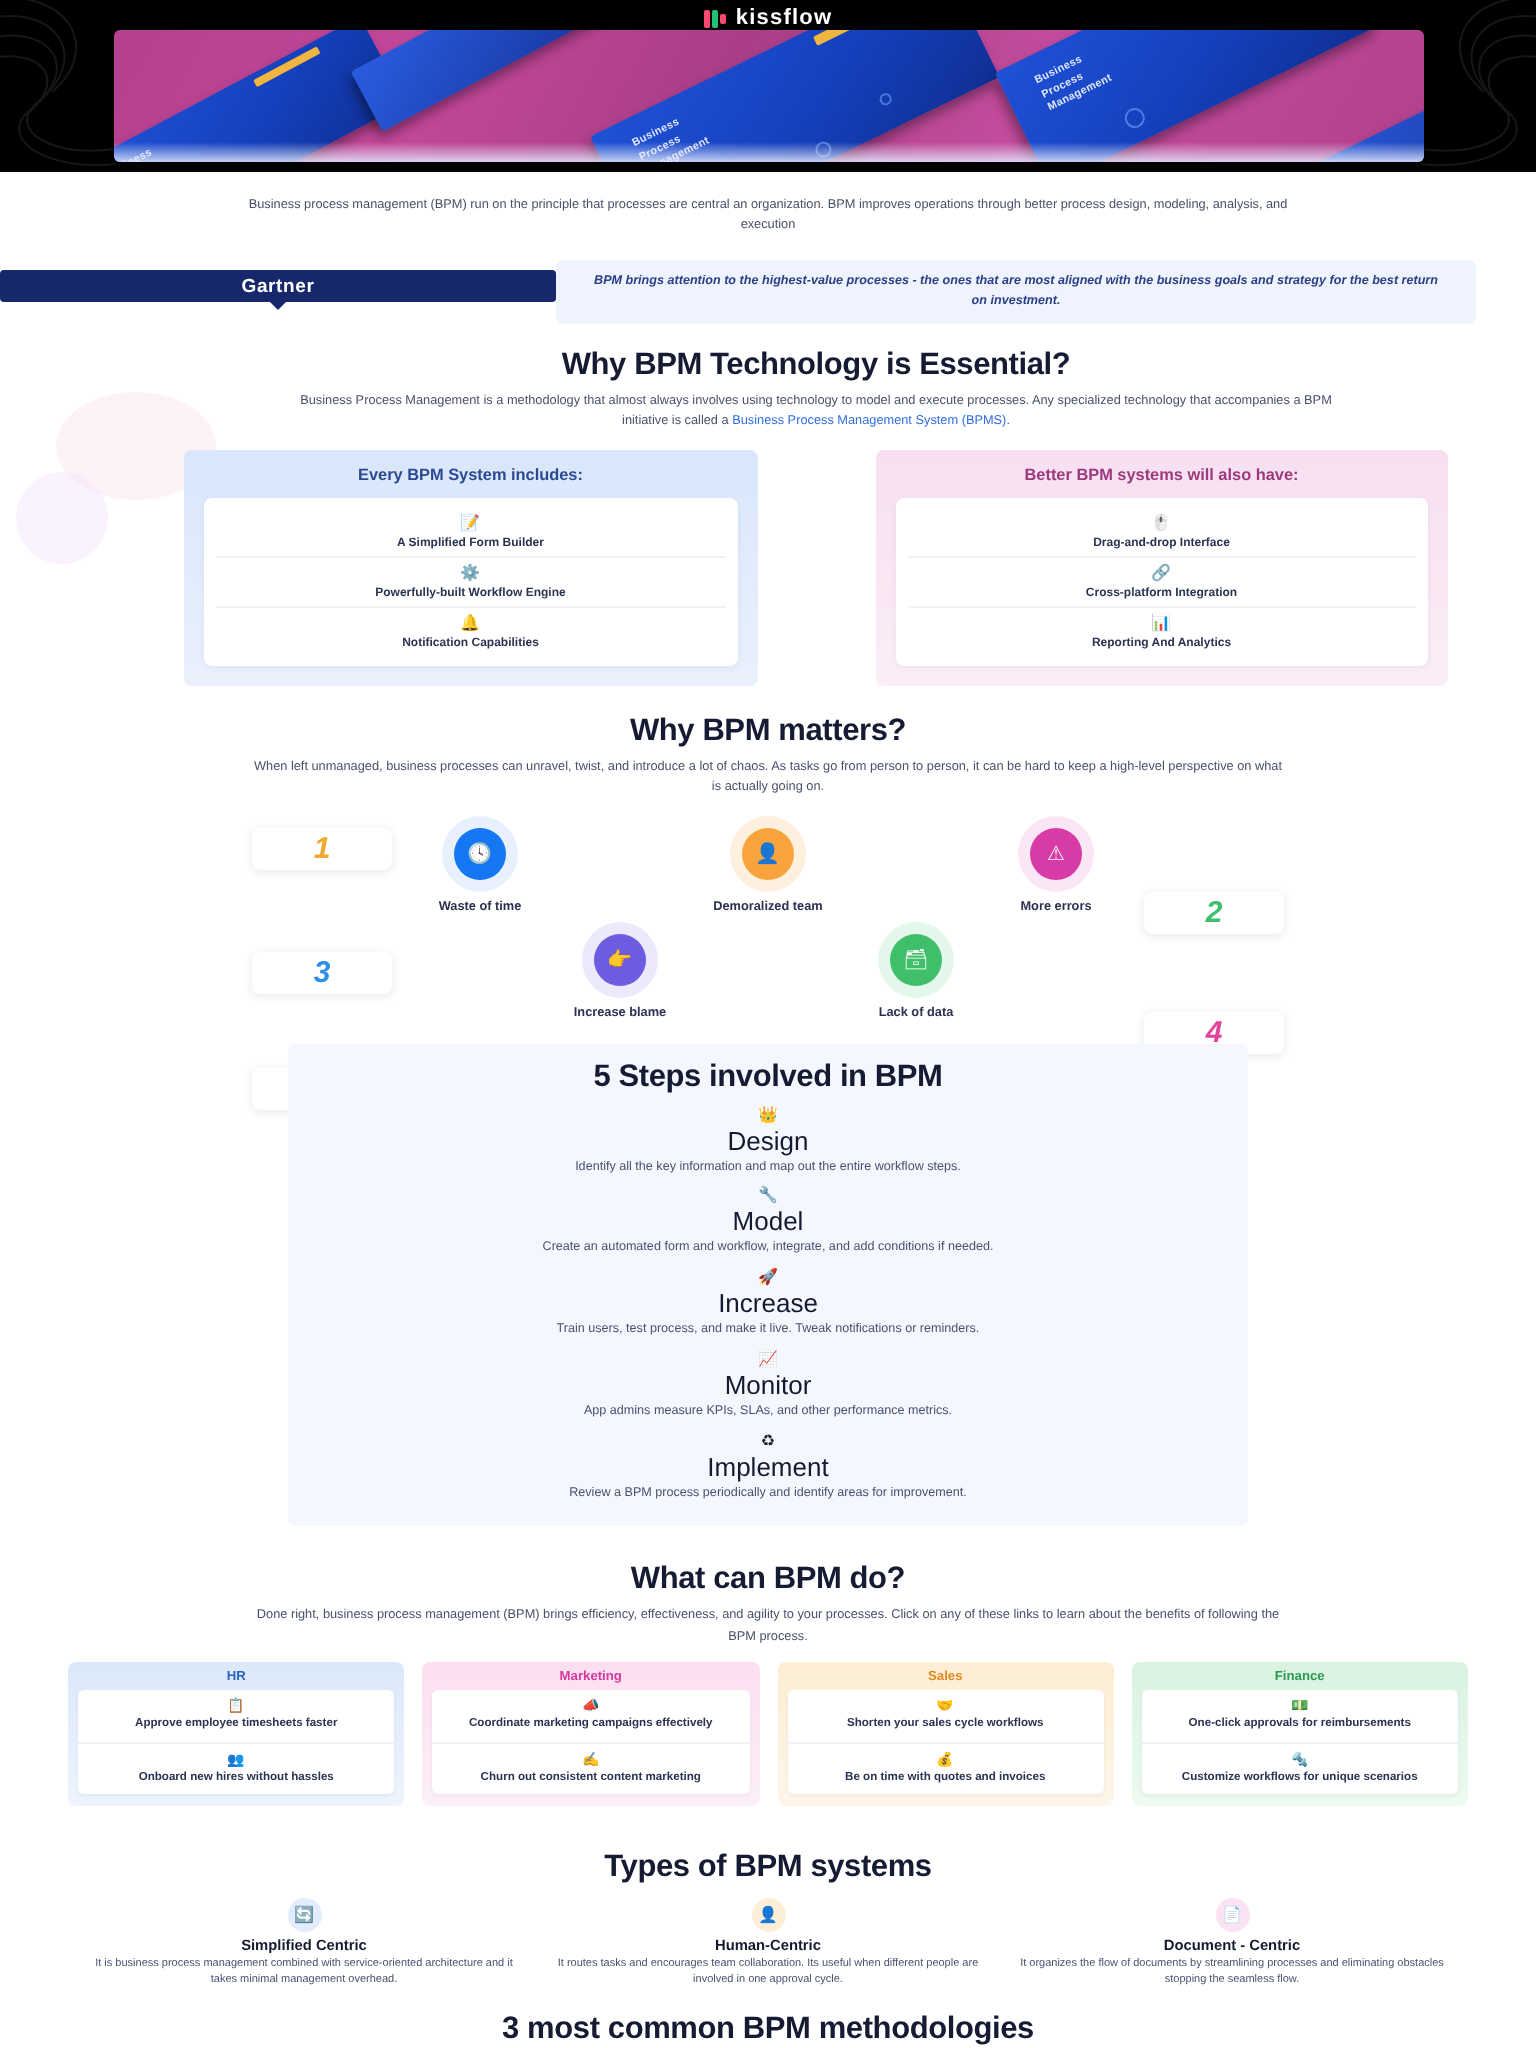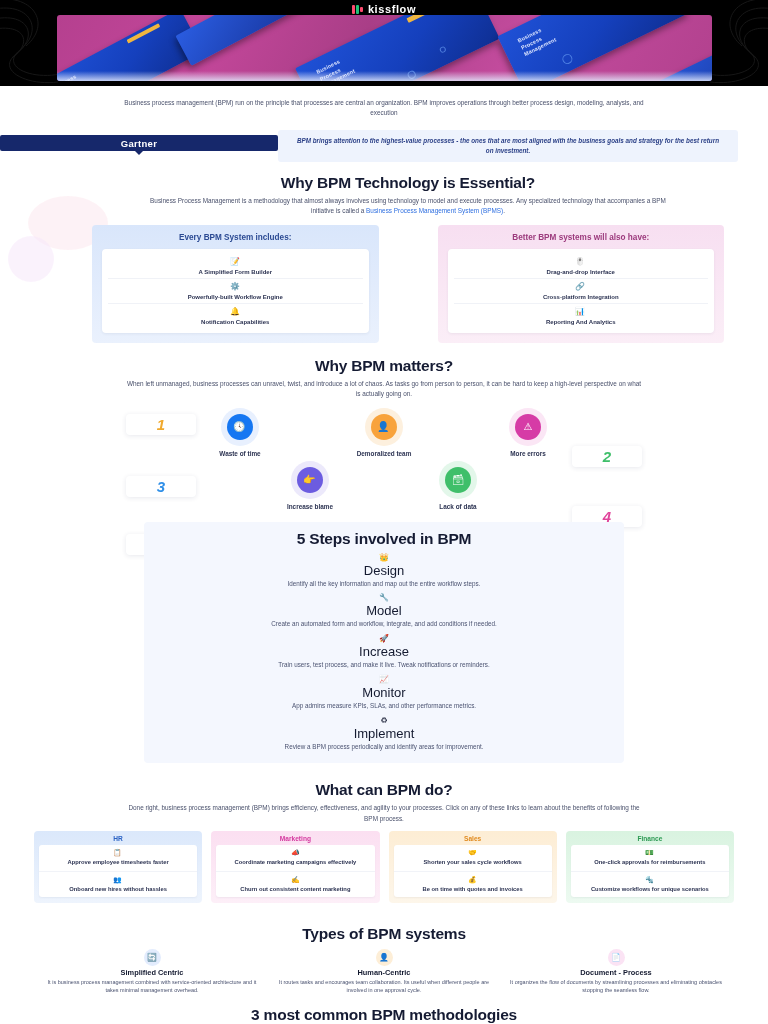--- a/index.html
+++ b/index.html
@@ -429,21 +429,21 @@
         <h4>Simplified Centric</h4>
         <p>It is business process management combined with service-oriented architecture and it takes minimal management overhead.</p>
       </div>
       <div class="type">
         <div class="halo t-orange">👤</div>
         <h4>Human-Centric</h4>
         <p>It routes tasks and encourages team collaboration. Its useful when different people are involved in one approval cycle.</p>
       </div>
       <div class="type">
         <div class="halo t-pink">📄</div>
-        <h4>Document - Process</h4>
+        <h4>Document - Centric</h4>
         <p>It organizes the flow of documents by streamlining processes and eliminating obstacles stopping the seamless flow.</p>
       </div>
     </div>
   </div>
 
   <div class="section methods">
     <h2 class="sec-title">3 most common BPM methodologies</h2>
     <div class="meth-row">
       
       

